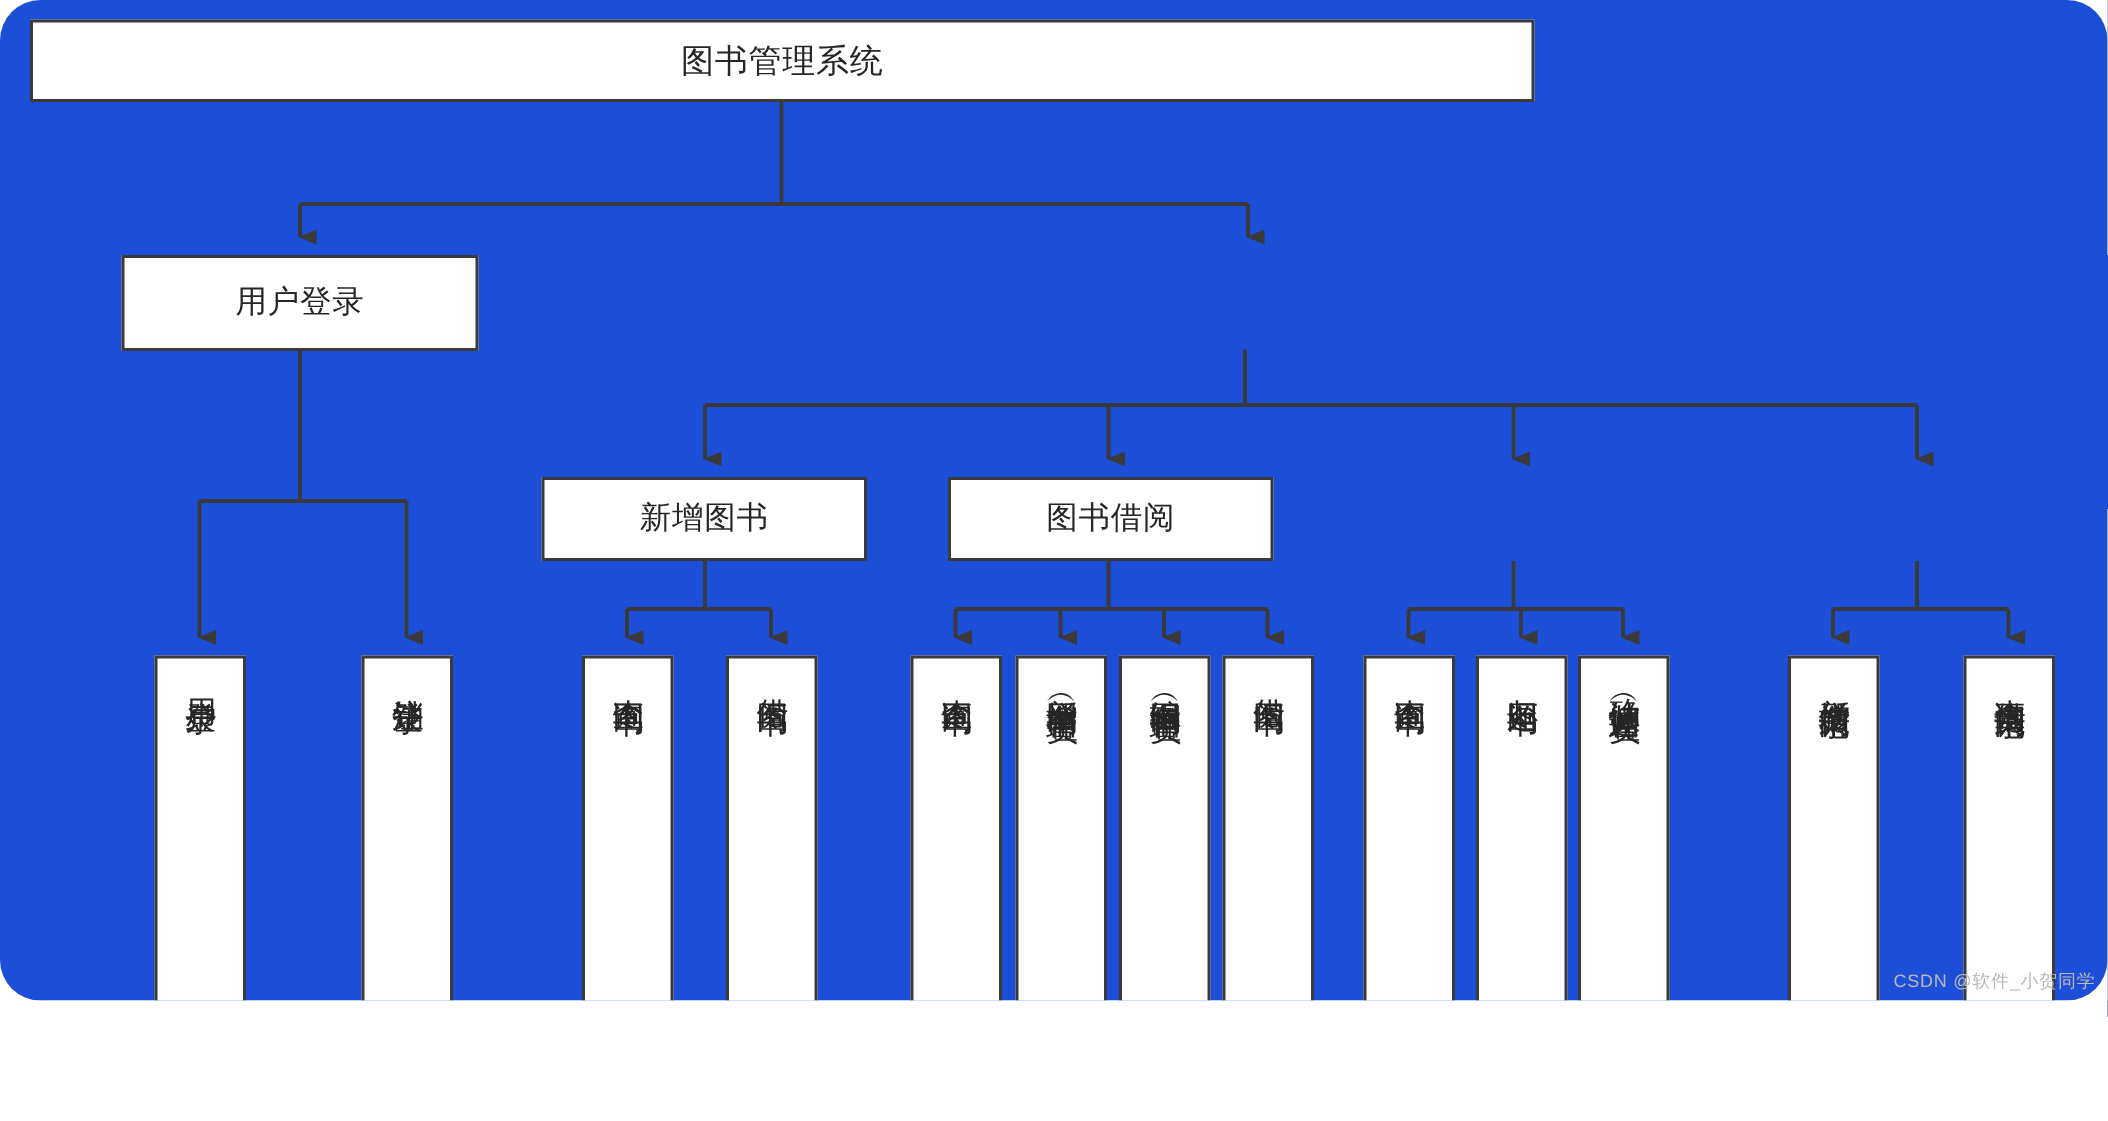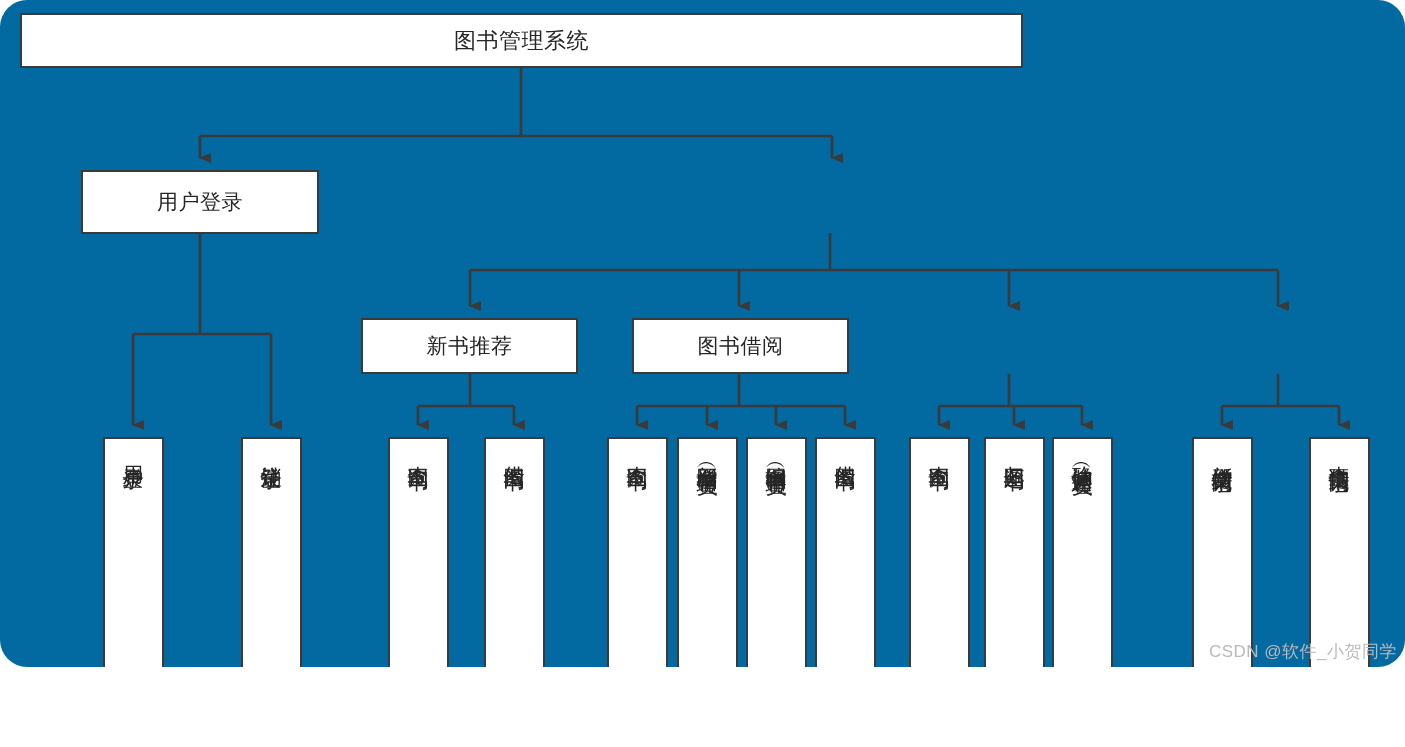--- a/index.html
+++ b/index.html
@@ -8,21 +8,21 @@
     padding: 0;
     background: #ffffff;
   }
   body {
     font-family: "Liberation Sans", "DejaVu Sans", sans-serif;
   }
   #canvas {
     position: relative;
     width: 1405px;
     height: 667px;
-    background: #0369a1;
+    background: #1d4ed8;
     overflow: hidden;
     border-radius: 27px;
   }
   svg.wires {
     position: absolute;
     left: 0;
     top: 0;
     width: 1405px;
     height: 747px;
     pointer-events: none;
@@ -60,21 +60,21 @@
     text-orientation: upright;
     font-size: 21px;
     line-height: 1.0;
     letter-spacing: 1.5px;
     white-space: nowrap;
   }
   .watermark {
     position: absolute;
     right: 8px;
     bottom: 4px;
-    font-size: 17px;
+    font-size: 12px;
     color: #b9b9b9;
     letter-spacing: 0.5px;
     white-space: nowrap;
     user-select: none;
   }
 </style>
 </head>
 <body>
 
 <div id="canvas">
@@ -132,21 +132,21 @@
   <div class="node h root" style="left:20px; top:13px; width:1003px; height:55px;">
     <span class="label">图书管理系统</span>
   </div>
 
   <div class="node h" style="left:81px; top:170px; width:238px; height:64px;">
     <span class="label">用户登录</span>
   </div>
 
 
   <div class="node h" style="left:361px; top:318px; width:217px; height:56px;">
-    <span class="label">新书推荐</span>
+    <span class="label">新增图书</span>
   </div>
 
   <div class="node h" style="left:632px; top:318px; width:217px; height:56px;">
     <span class="label">图书借阅</span>
   </div>
 
 
 
   <div class="node v" style="left:103px; top:437px; width:61px; height:297px;">
     <span class="label">用户登录</span>

